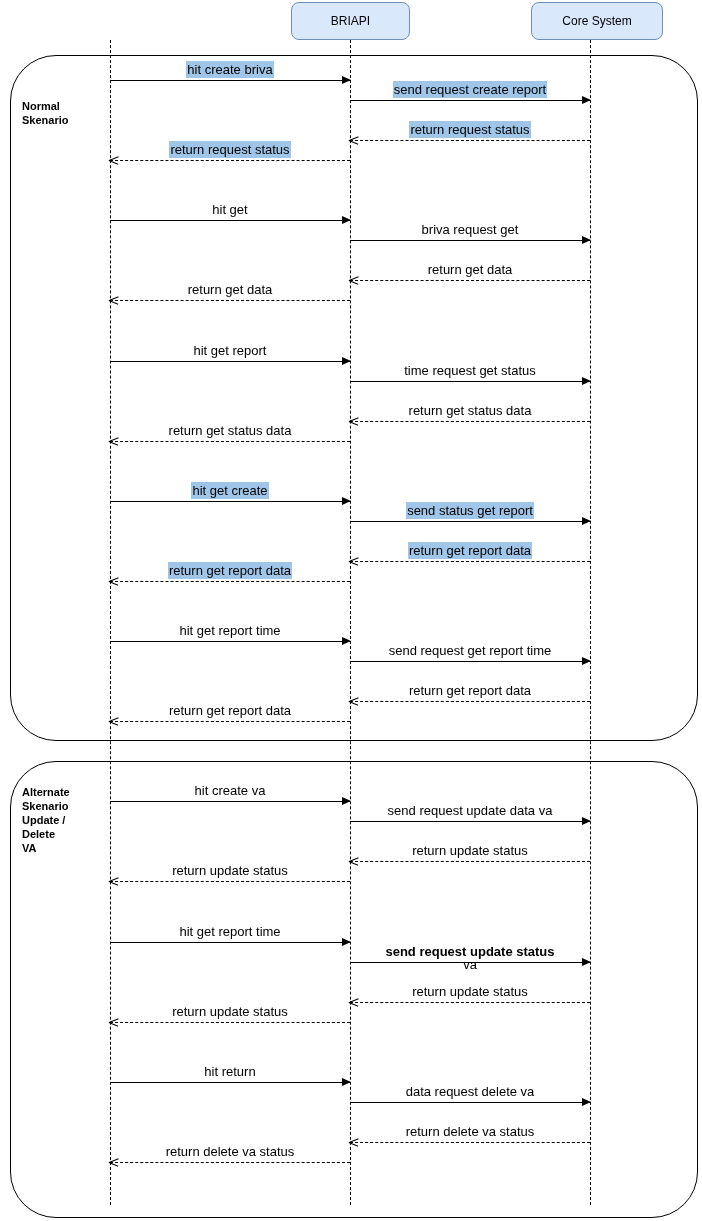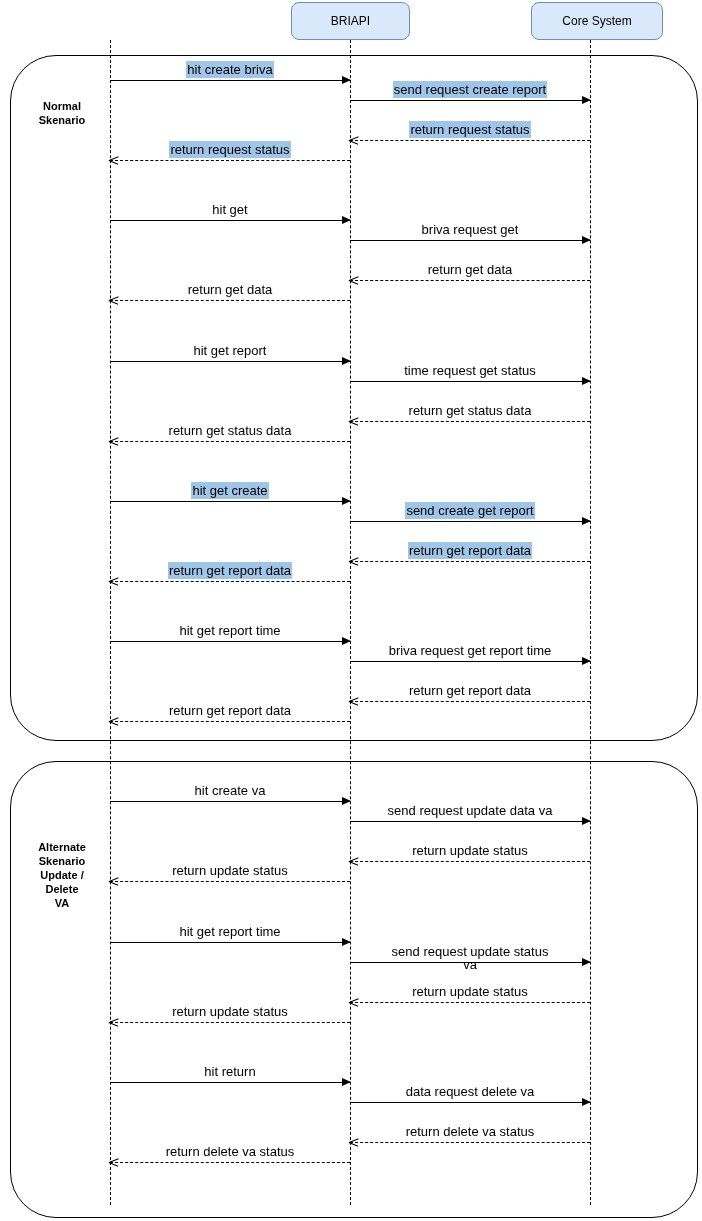--- a/index.html
+++ b/index.html
@@ -40,21 +40,21 @@
     border:1px solid #000000;
     border-radius:46px;
     box-sizing:border-box;
     background:transparent;
   }
   .frame-label{
     position:absolute;
     font-size:11px;
     font-weight:bold;
     color:#000000;
-    text-align:center;
+    text-align:left;
     line-height:14px;
     white-space:pre-line;
   }
   
   .msg{
     position:absolute;
     height:0;
   }
   .msg .line{
     position:absolute;
@@ -108,21 +108,21 @@
   .msg-label span.txt{
     display:inline;
     padding:1px 1px;
   }
   .msg-label.hl span.txt{
     background:#9fc5e8;
   }
   .msg-label.two-line{
     bottom:-9px;
   }
-  .msg-label.two-line .l1{ display:block; }
+  .msg-label.two-line .l1{ display:block;font-weight:bold; }
   .msg-label.two-line .l2{ display:block; }
 </style>
 </head>
 <body>
 
 <div id="stage">
 
   <div class="actor-box" style="left:291px;top:2px;width:119px;">
     <span>BRIAPI</span>
   </div>
@@ -132,21 +132,21 @@
 
   <div class="lifeline" style="left:110px;top:40px;height:1165px;"></div>
   <div class="lifeline" style="left:350px;top:40px;height:1165px;"></div>
   <div class="lifeline" style="left:590px;top:40px;height:1165px;"></div>
 
   <div class="frame" style="left:10px;top:55px;width:688px;height:686px;"></div>
   <div class="frame-label" style="left:22px;top:99px;width:80px;">Normal
 Skenario</div>
 
   <div class="frame" style="left:10px;top:761px;width:688px;height:457px;"></div>
-  <div class="frame-label" style="left:22px;top:840px;width:80px;">Alternate
+  <div class="frame-label" style="left:22px;top:785px;width:80px;">Alternate
 Skenario
 Update /
 Delete
 VA</div>
 
   <div class="msg solid" style="left:110px;top:80px;width:240px;">
     <div class="line"></div>
     <div class="arrow-r"></div>
     <div class="msg-label hl"><span class="txt">hit create briva</span></div>
   </div>
@@ -209,42 +209,42 @@
   </div>
 
   <div class="msg solid" style="left:110px;top:501px;width:240px;">
     <div class="line"></div>
     <div class="arrow-r"></div>
     <div class="msg-label hl"><span class="txt">hit get create</span></div>
   </div>
   <div class="msg solid" style="left:350px;top:521px;width:240px;">
     <div class="line"></div>
     <div class="arrow-r"></div>
-    <div class="msg-label hl"><span class="txt">send create get report</span></div>
+    <div class="msg-label hl"><span class="txt">send status get report</span></div>
   </div>
   <div class="msg dashed" style="left:350px;top:561px;width:240px;">
     <div class="line"></div>
     <div class="arrow-l-open"></div>
     <div class="msg-label hl"><span class="txt">return get report data</span></div>
   </div>
   <div class="msg dashed" style="left:110px;top:581px;width:240px;">
     <div class="line"></div>
     <div class="arrow-l-open"></div>
     <div class="msg-label hl"><span class="txt">return get report data</span></div>
   </div>
 
   <div class="msg solid" style="left:110px;top:641px;width:240px;">
     <div class="line"></div>
     <div class="arrow-r"></div>
     <div class="msg-label"><span class="txt">hit get report time</span></div>
   </div>
   <div class="msg solid" style="left:350px;top:661px;width:240px;">
     <div class="line"></div>
     <div class="arrow-r"></div>
-    <div class="msg-label"><span class="txt">briva request get report time</span></div>
+    <div class="msg-label"><span class="txt">send request get report time</span></div>
   </div>
   <div class="msg dashed" style="left:350px;top:701px;width:240px;">
     <div class="line"></div>
     <div class="arrow-l-open"></div>
     <div class="msg-label"><span class="txt">return get report data</span></div>
   </div>
   <div class="msg dashed" style="left:110px;top:721px;width:240px;">
     <div class="line"></div>
     <div class="arrow-l-open"></div>
     <div class="msg-label"><span class="txt">return get report data</span></div>

